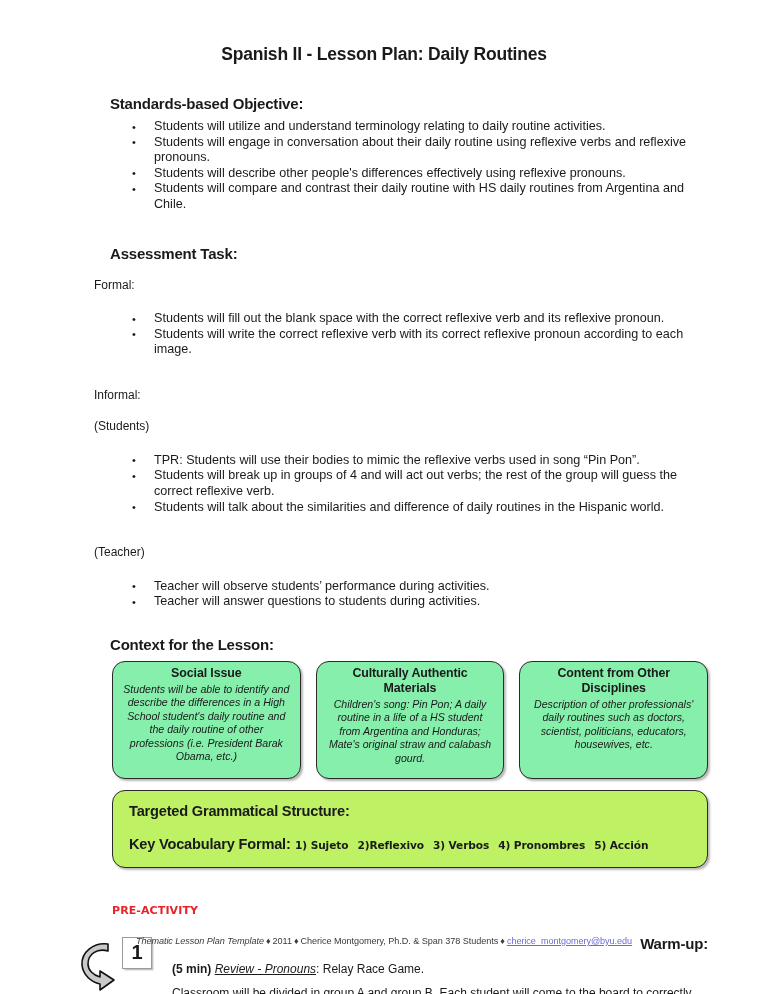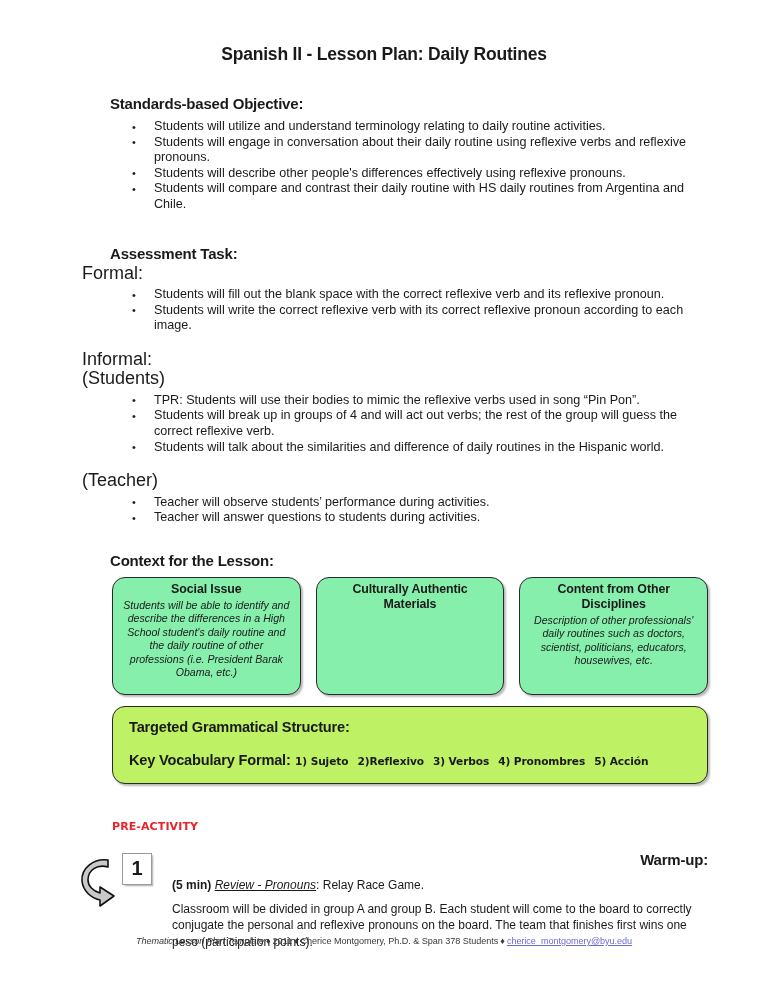--- a/index.html
+++ b/index.html
@@ -41,23 +41,23 @@
     letter-spacing: -0.2px;
     margin: 0;
     padding: 0 0 0 110px;
   }
   .h-standards { padding-top: 30px; }
   .h-assessment { padding-top: 32px; }
   .h-context { padding-top: 26px; }
 
   
   .plain-label {
-    font-size: 18px;
+    font-size: 12px;
     padding-left: 78px;
-    margin: 4px;
+    margin: 16px;
     line-height: 15.5px;
   }
   .plain-label.spaced-top { padding-top: 14px; }
 
   
   ul.bullets {
     list-style: none;
     margin: 0;
     padding: 0 66px 0 128px;
   }
@@ -258,20 +258,21 @@
 
   <h2 class="section-heading h-context">Context for the Lesson:</h2>
 
   <div class="context-row">
     <div class="ctx-box">
       <p class="ctx-title">Social Issue</p>
       <p class="ctx-body">Students will be able to identify and describe the differences in a High School student's daily routine and the daily routine of other professions (i.e. President Barak Obama, etc.)</p>
     </div>
     <div class="ctx-box">
       <p class="ctx-title">Culturally Authentic Materials</p>
+      <p class="ctx-body">Children's song: Pin Pon; A daily routine in a life of a HS student from Argentina and Honduras; Mate's original straw and calabash gourd.</p>
     </div>
     <div class="ctx-box">
       <p class="ctx-title">Content from Other Disciplines</p>
       <p class="ctx-body">Description of other professionals' daily routines such as doctors, scientist, politicians, educators, housewives, etc.</p>
     </div>
   </div>
 
   <div class="grammar-box">
     <p class="grammar-title">Targeted Grammatical Structure:</p>
     <div class="vocab-line">

